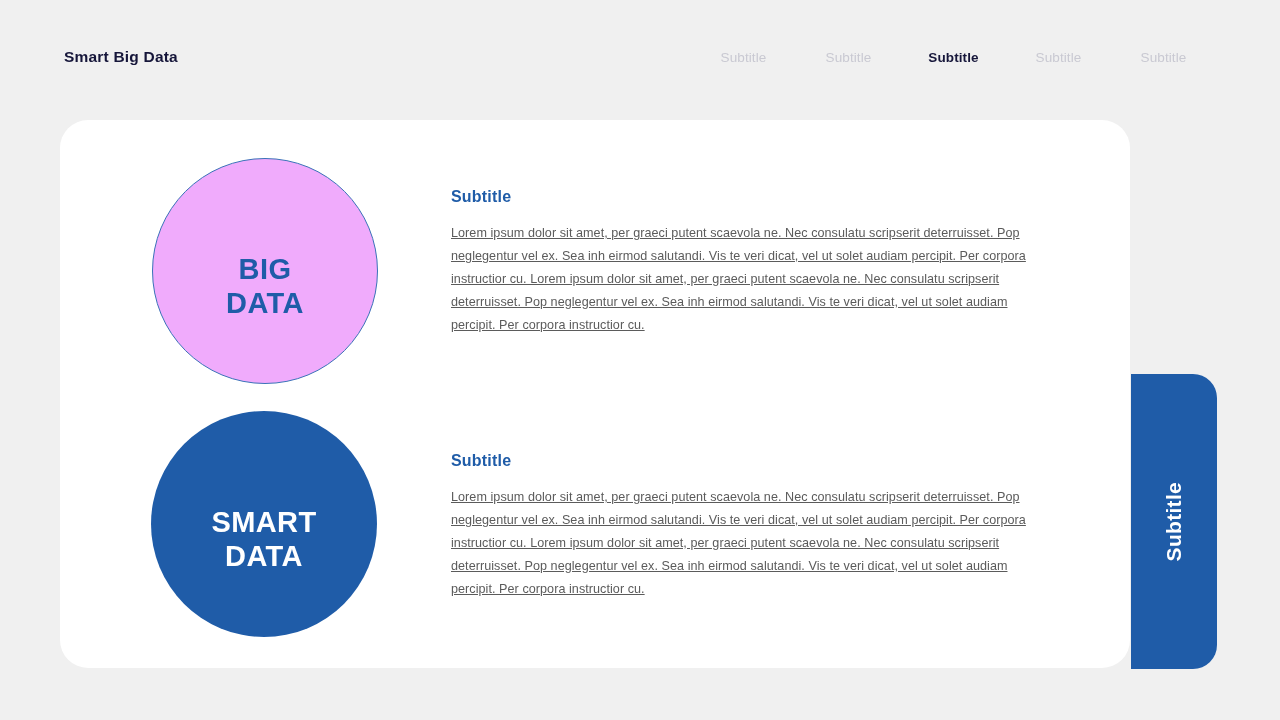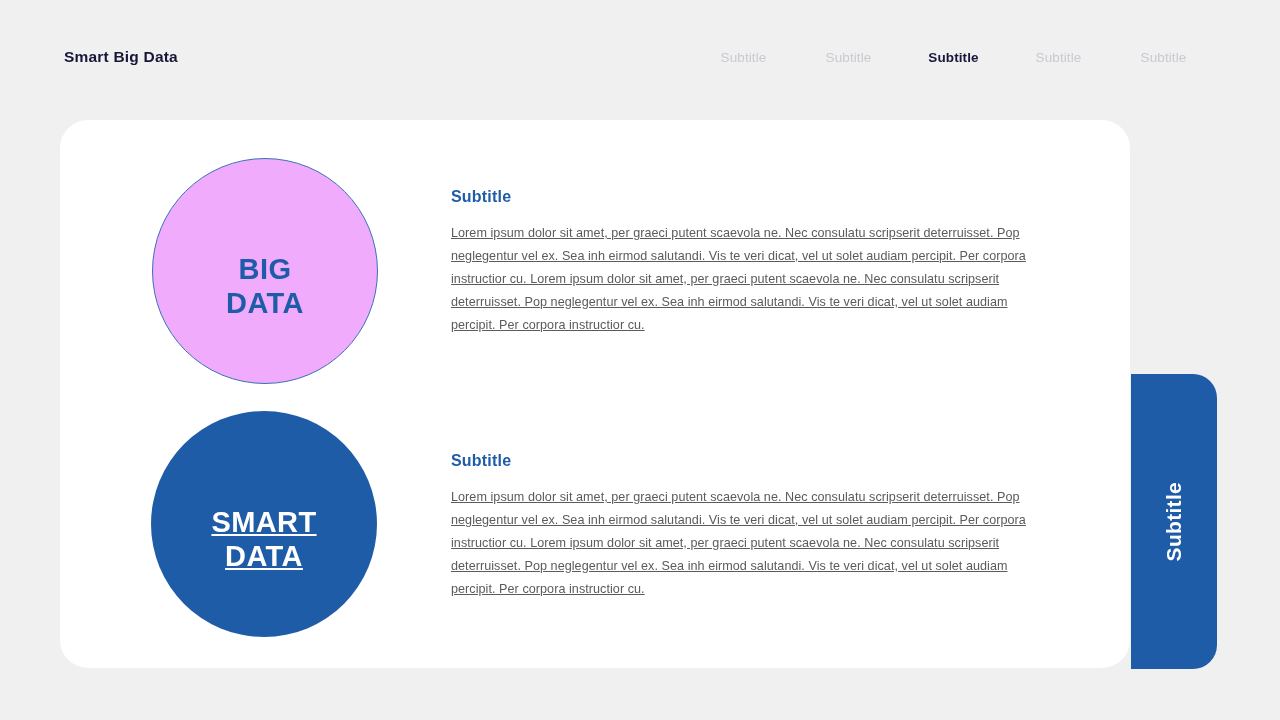--- a/index.html
+++ b/index.html
@@ -68,21 +68,20 @@
     color:#1f5ca8;
     font-size:29px; font-weight:bold; letter-spacing:.4px;
     padding-top:30px;
   }
   .circle-filled {
     left:151px; top:411px;
     background:#1f5ca8;
     color:#ffffff;
     font-size:29px; font-weight:bold; letter-spacing:.4px;
     padding-top:30px;
-    text-decoration:underline;
   }
   .circle-line { display:block; }
 
   .text-block { position:absolute; width:596px; }
 
   .subhead {
     font-size:16px; font-weight:bold; color:#1f5ca8;
     letter-spacing:.2px; margin-bottom:16px;
   }
   .body-text {

